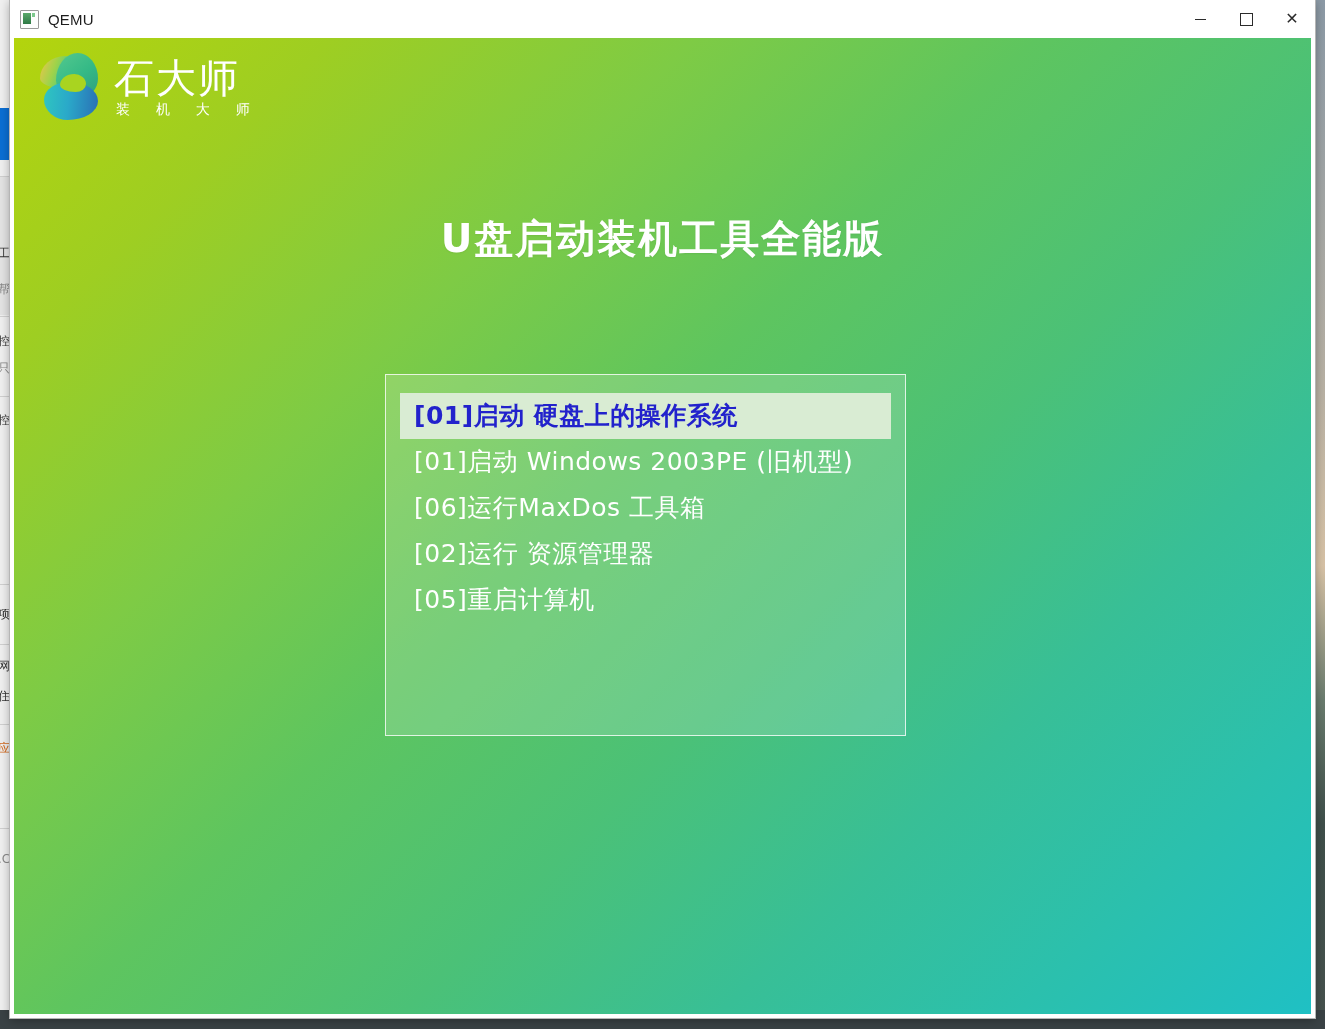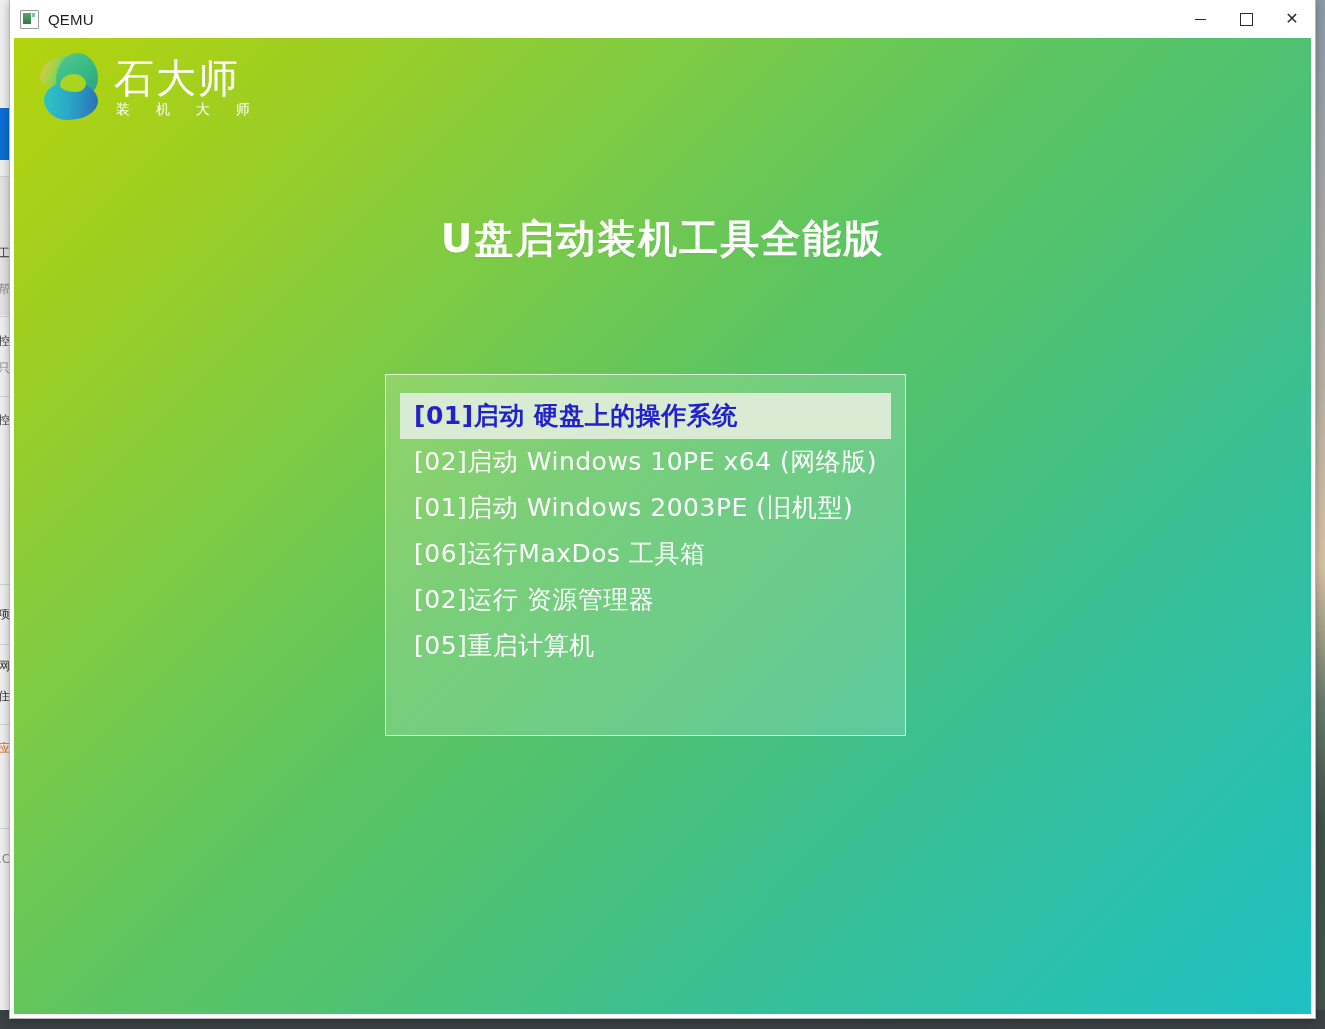--- a/index.html
+++ b/index.html
@@ -218,21 +218,20 @@
       <div id="logo-text">
         <div id="logo-title">石大师</div>
         <div id="logo-sub">装 机 大 师</div>
       </div>
     </div>
 
     <div id="headline">U盘启动装机工具全能版</div>
 
     <div id="boot-menu">
       <div class="menu-item selected">[01]启动 硬盘上的操作系统</div>
-      <div class="menu-item">[02]启动 Windows 10PE x64 (网络版)</div>
       <div class="menu-item">[01]启动 Windows 2003PE (旧机型)</div>
       <div class="menu-item">[06]运行MaxDos 工具箱</div>
       <div class="menu-item">[02]运行 资源管理器</div>
       <div class="menu-item">[05]重启计算机</div>
     </div>
 
   </div>
 </div>
 
 </body></html>

